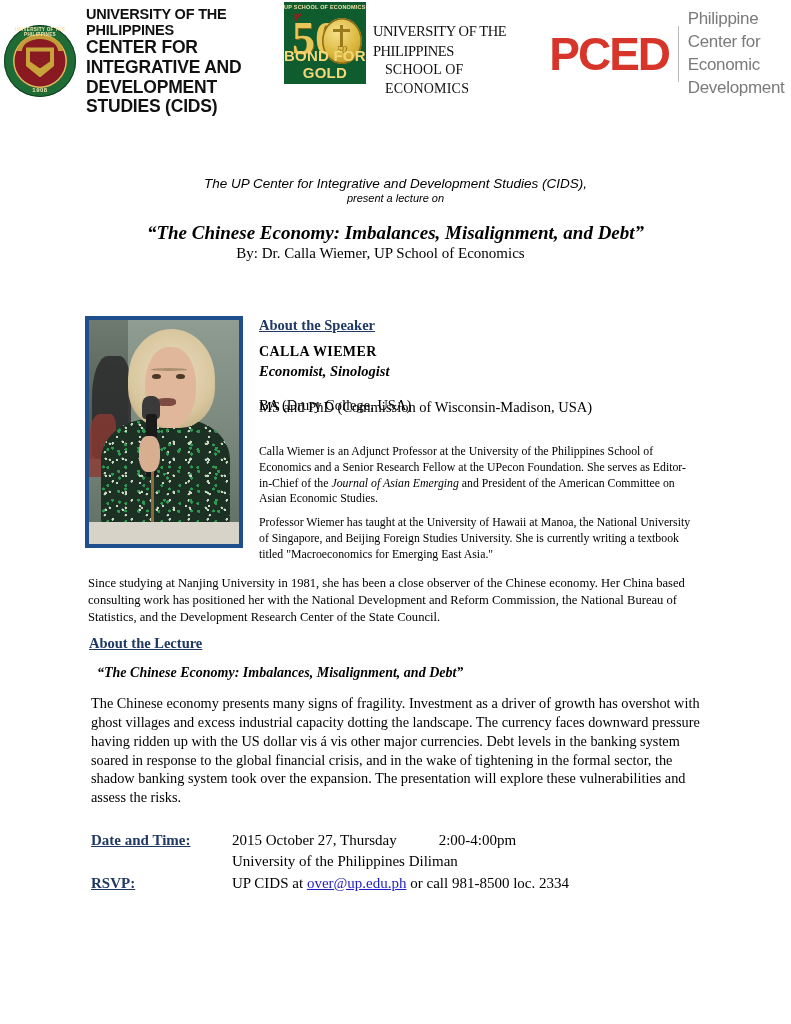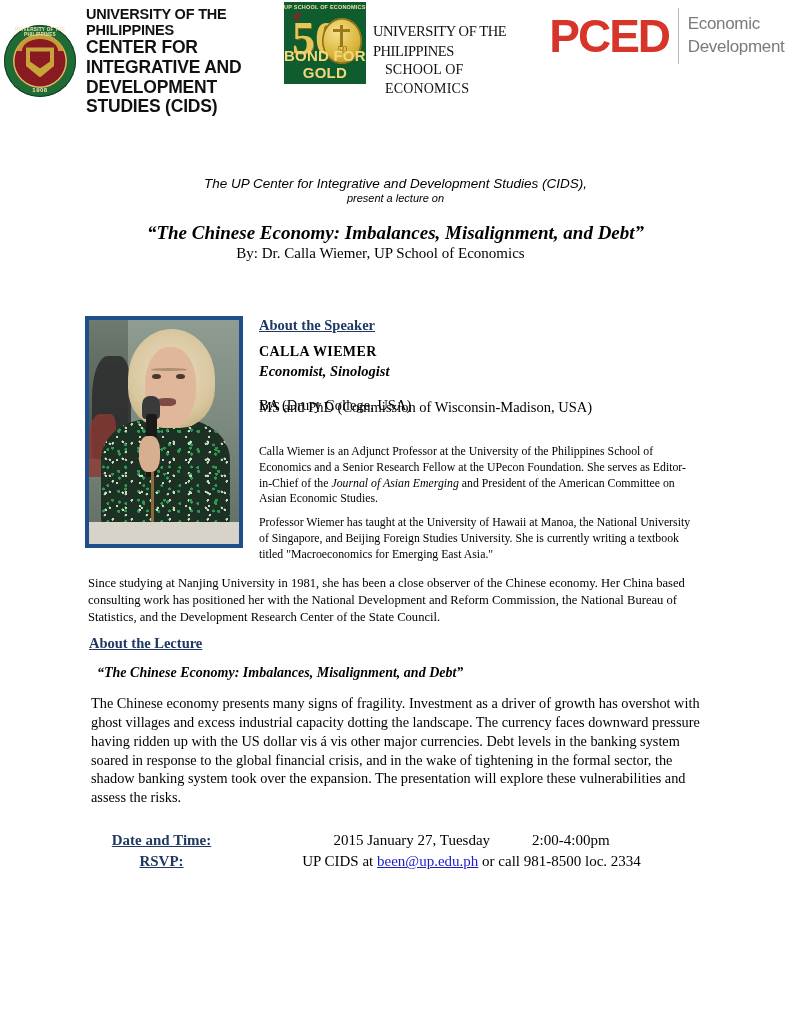--- a/index.html
+++ b/index.html
@@ -468,21 +468,20 @@
   }
 
   
   .details {
     position: absolute;
     left: 91px;
     top: 830px;
     width: 620px;
     font-family: "Liberation Serif", serif;
     font-size: 15px;
-    text-align: center;
   }
   .det-row { display: flex; line-height: 1.42; }
   .det-label {
     width: 141px;
     flex: none;
     font-weight: bold;
     color: #1f3864;
     text-decoration: underline;
   }
   .det-label.blank { text-decoration: none; }
@@ -525,20 +524,21 @@
 
   <div class="upse-text">
     <div class="u1">UNIVERSITY OF THE PHILIPPINES</div>
     <div class="u2">SCHOOL OF ECONOMICS</div>
   </div>
 
   <div class="pced-block">
     <div class="pced-mark">PCED</div>
     <div class="pced-div"></div>
     <div class="pced-words">
+      <div>Philippine Center for</div>
       <div>Economic Development</div>
     </div>
   </div>
 
 </div>
 
 <div class="presenters">
   <div>The UP Center for Integrative and Development Studies (CIDS),</div>
 </div>
 
@@ -581,26 +581,27 @@
 <div class="bio3">Since studying at Nanjing University in 1981, she has been a close observer of the Chinese economy. Her China based consulting work has positioned her with the National Development and Reform Commission, the National Bureau of Statistics, and the Development Research Center of the State Council.</div>
 
 <div class="sec-head lecture-head">About the Lecture</div>
 <div class="lecture-sub">“The Chinese Economy: Imbalances, Misalignment, and Debt”</div>
 <div class="abstract">The Chinese economy presents many signs of fragility. Investment as a driver of growth has overshot with ghost villages and excess industrial capacity dotting the landscape. The currency faces downward pressure having ridden up with the US dollar vis á vis other major currencies. Debt levels in the banking system soared in response to the global financial crisis, and in the wake of tightening in the formal sector, the shadow banking system took over the expansion. The presentation will explore these vulnerabilities and assess the risks.</div>
 
 <div class="details">
 
   <div class="det-row">
     <div class="det-label">Date and Time:</div>
-    <div class="det-value"><span>2015 January 27, Tuesday</span><span class="gap"></span><span>2:00-4:00pm</span></div>
+    <div class="det-value"><span>2015 October 27, Thursday</span><span class="gap"></span><span>2:00-4:00pm</span></div>
   </div>
 
 
   <div class="det-row">
     <div class="det-label blank"></div>
+    <div class="det-value">University of the Philippines Diliman</div>
   </div>
 
   <div class="det-row">
     <div class="det-label">RSVP:</div>
-    <div class="det-value"><span>UP CIDS at </span><a class="email-link" href="#">been@up.edu.ph</a><span> or call 981-8500 loc. 2334</span></div>
+    <div class="det-value"><span>UP CIDS at </span><a class="email-link" href="#">over@up.edu.ph</a><span> or call 981-8500 loc. 2334</span></div>
   </div>
 
 </div>
 
 </body></html>

